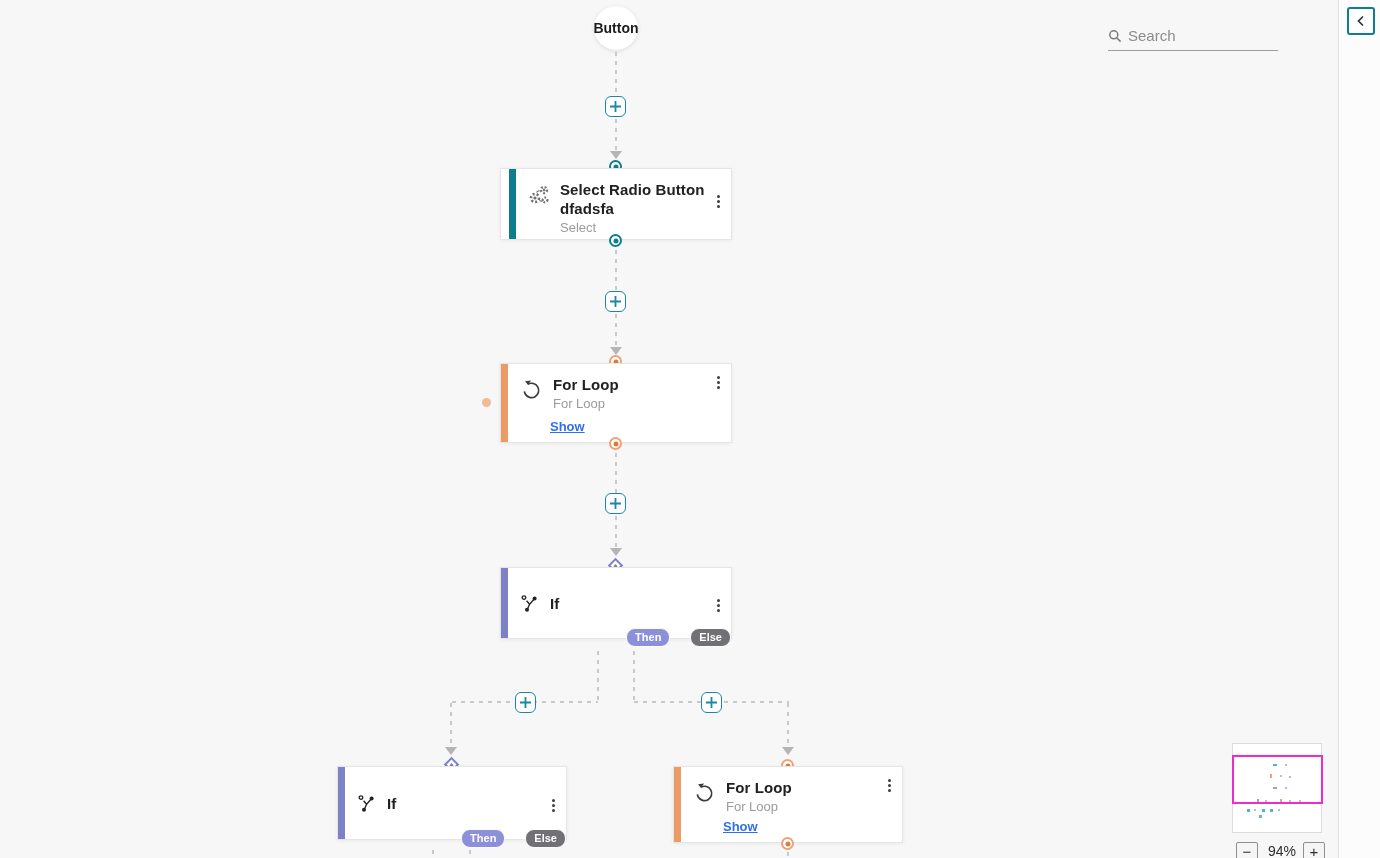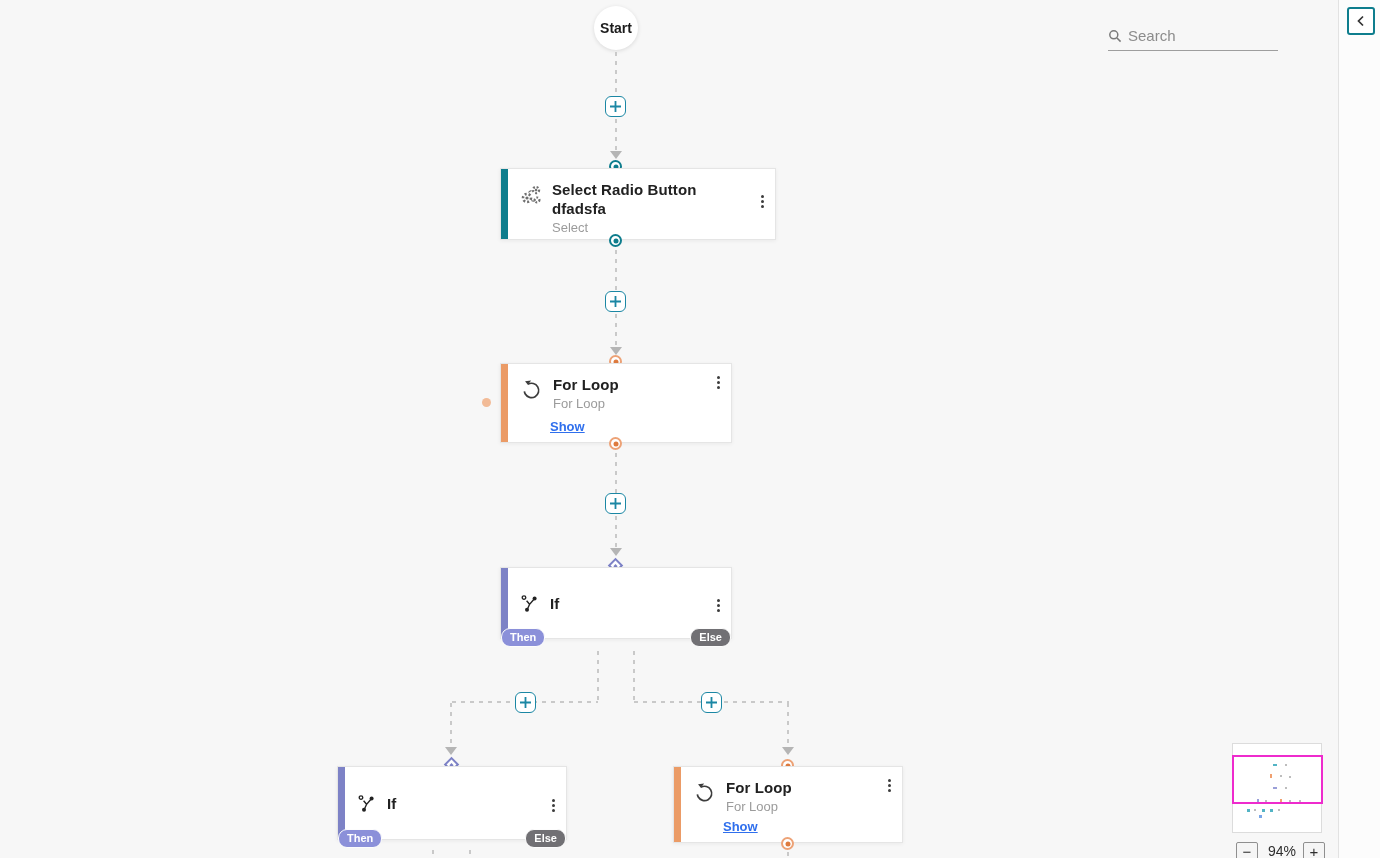--- a/index.html
+++ b/index.html
@@ -42,21 +42,21 @@
     display:flex; gap:10px; }
   .node-body.vcenter { align-items:center; }
   .node-title { font-size:15px; font-weight:700; color:#212121; line-height:1.25; letter-spacing:.1px; }
   .node-sub { font-size:13px; color:#9b9b9b; margin-top:1px; }
   .kebab { position:absolute; right:9px; display:flex; flex-direction:column; gap:2px;
     background:none; border:none; cursor:pointer; padding:2px; }
   .kebab i { width:3px; height:3px; border-radius:50%; background:#3c3c3c; display:block; }
   .show-link { position:absolute; left:42px; bottom:8px; font-size:13px; font-weight:700;
     color:#2f6fed; text-decoration:underline; }
   .badges { position:absolute; left:0; right:0; bottom:-9px; display:flex;
-    justify-content:space-between; gap:8px; }
+    justify-content:flex-end; gap:20px; }
   .badge { font-size:11px; font-weight:700; color:#fff; padding:2px 8px 3px;
     border-radius:9px; border:1px solid #fdfdfd; line-height:1.1; }
   .badge.then { background:#8b90d9; }
   .badge.else { background:#717074; }
 
   .start-node { position:absolute; left:594px; top:6px; width:44px; height:44px;
     border-radius:50%; background:#fff; box-shadow:0 1px 4px rgba(0,0,0,.12);
     display:flex; align-items:center; justify-content:center;
     font-size:14px; font-weight:700; color:#1c1c1c; }
 
@@ -87,35 +87,35 @@
     border:1px solid #8f8f8f; border-radius:2px; font-size:15px; color:#2e2e2e;
     line-height:16px; cursor:pointer; font-family:"Liberation Sans",sans-serif; }
   .zoom-level { position:absolute; left:1261px; top:843px; width:42px; text-align:center;
     font-size:14px; color:#2e2e2e; }
 </style>
 </head>
 <body>
 
 <div id="stage">
 
-  <div class="start-node">Start</div>
+  <div class="start-node">Button</div>
 
   <div class="vdash" style="left:615px;top:52px;height:44px;"></div>
   <button class="plus-btn" style="left:605px;top:96px;">
     <svg width="11" height="11">
         <path d="M5.5 0v11M0 5.5h11" stroke="#1b87a4" stroke-width="1.8"></path>
       </svg>
   </button>
   <div class="vdash" style="left:615px;top:119px;height:31px;"></div>
   <div class="arrow-down" style="left:610px;top:151px;"></div>
   <div class="port" style="left:609px;top:160px;">
       <i></i>
     </div>
 
-  <div class="node" style="left:500px;top:168px;width:276px;height:72px;">
+  <div class="node" style="left:500px;top:168px;width:232px;height:72px;padding-left:8px;">
     <div class="accent teal"></div>
     <div class="node-body">
       <svg width="22" height="22" viewBox="0 0 22 22" style="margin-top:3px;flex:0 0 22px;">
         <g stroke="#6f6f6f" fill="none">
           <circle cx="7" cy="14" r="4" stroke-width="2.6" stroke-dasharray="2 2"></circle>
           <circle cx="7" cy="14" r="1.6" fill="#6f6f6f" stroke="none"></circle>
           <circle cx="16" cy="6" r="3" stroke-width="2.4" stroke-dasharray="1.8 1.8"></circle>
           <circle cx="16" cy="6" r="1.2" fill="#6f6f6f" stroke="none"></circle>
           <circle cx="17" cy="16" r="2.4" stroke-width="2.2" stroke-dasharray="1.6 1.6"></circle>
           <path d="M11.5 16.5c2 1.4 4-0.2 4-0.2M8.5 8.5c1-1.6 3-1.8 3-1.8" stroke-width="1.2"></path>

